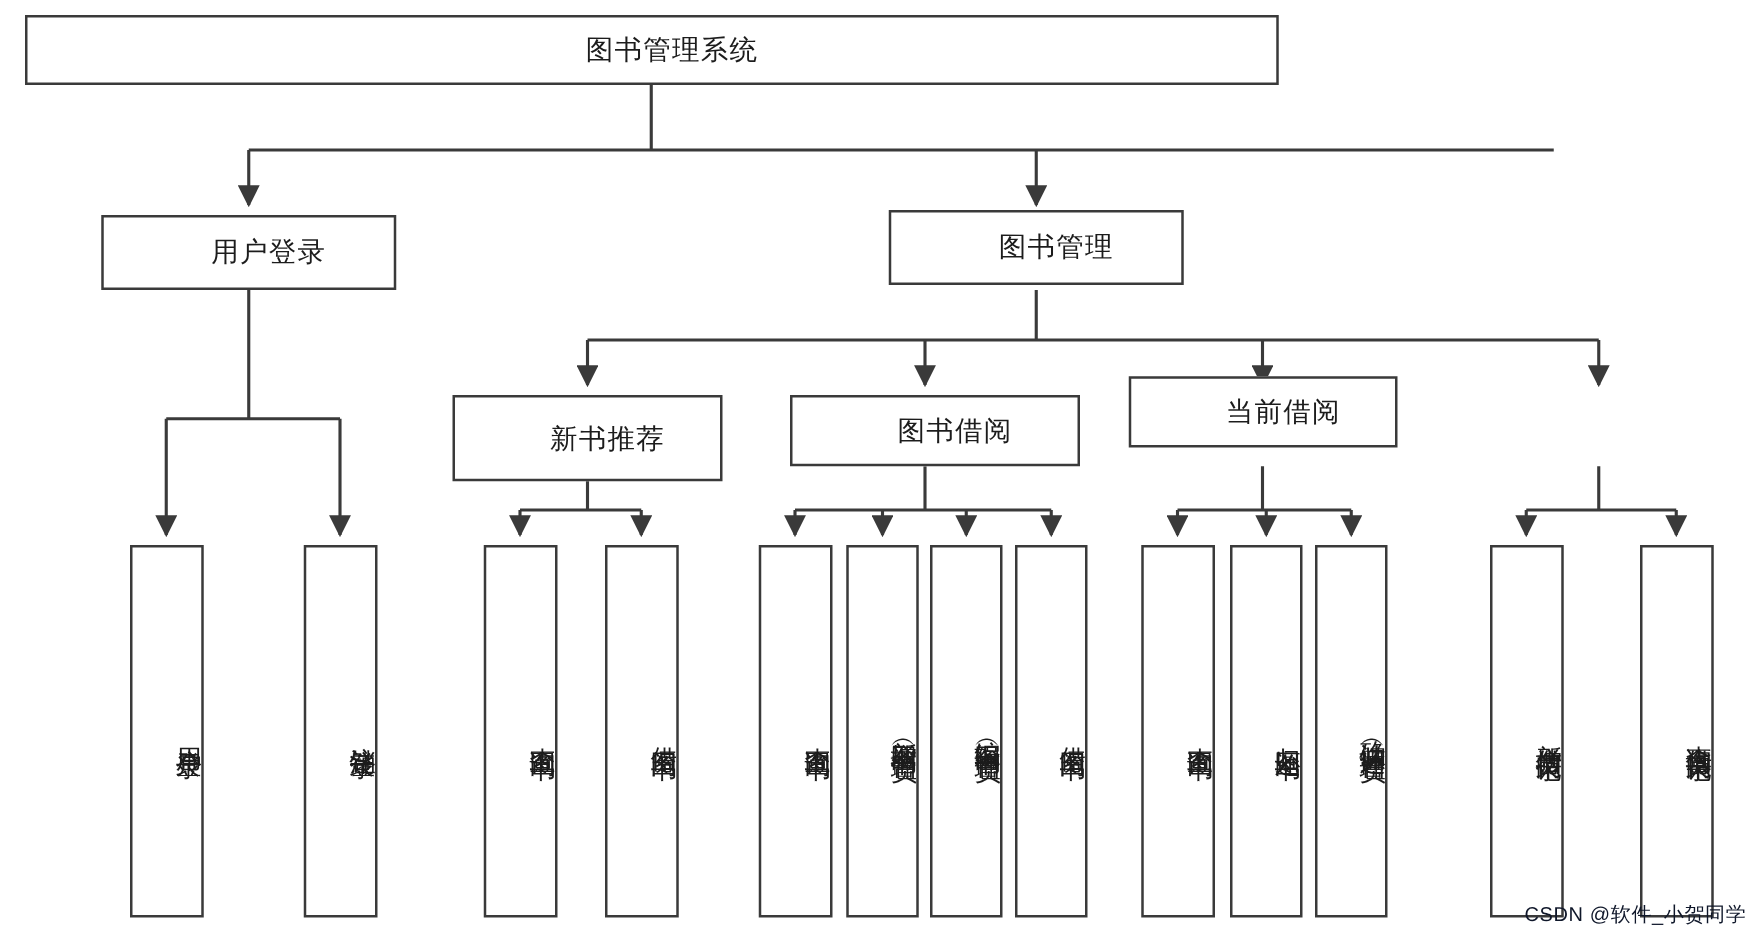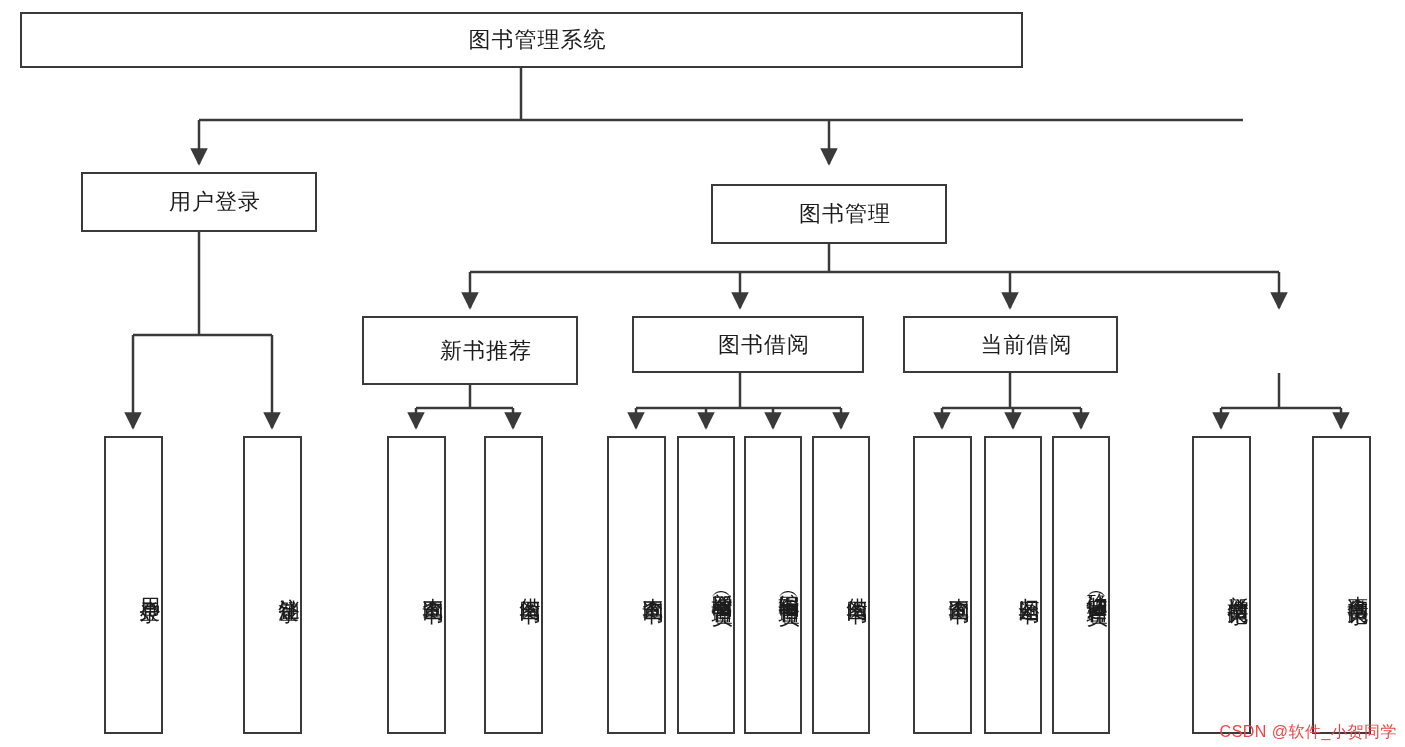--- a/index.html
+++ b/index.html
@@ -8,21 +8,21 @@
   #diagram{position:relative;width:1405px;height:747px;background:#fff;}
   #wires{position:absolute;left:0;top:0;width:1405px;height:747px;}
   .node{position:absolute;box-sizing:border-box;background:#ffffff;
         border:2px solid #3a3a3a;display:flex;align-items:center;
         justify-content:center;color:#1c1c1c;}
   .node.h{font-size:22px;letter-spacing:1px;white-space:nowrap;padding-left:32px;}
   .node.v{writing-mode:vertical-rl;text-orientation:upright;
           font-size:21px;letter-spacing:2px;line-height:1.05;
           padding:10px 0;align-items:flex-start;justify-content:center;}
   #watermark{position:absolute;right:8px;bottom:4px;font-size:16px;
-             color:#ef4444;white-space:nowrap;letter-spacing:.5px;}
+             color:#0f172a;white-space:nowrap;letter-spacing:.5px;}
 </style>
 </head>
 <body>
 
 <div id="diagram">
 
   <svg id="wires" viewBox="0 0 1405 747" preserveAspectRatio="none">
     <defs>
       <marker id="arr" viewBox="0 0 10 10" refX="9" refY="5" markerWidth="7" markerHeight="7" orient="auto-start-reverse">
         <path d="M0,0 L10,5 L0,10 z" fill="#3a3a3a"></path>
@@ -68,25 +68,25 @@
       <path d="M1279,373 L1279,408"></path>
       <path d="M1221,408 L1341,408"></path>
       <path d="M1221,408 L1221,428" marker-end="url(#arr)"></path>
       <path d="M1341,408 L1341,428" marker-end="url(#arr)"></path>
     </g>
   </svg>
 
   <div class="node h" style="left:20px;top:12px;width:1003px;height:56px;">图书管理系统</div>
 
   <div class="node h" style="left:81px;top:172px;width:236px;height:60px;">用户登录</div>
-  <div class="node h" style="left:711px;top:184px;width:236px;height:60px;">图书管理</div>
+  <div class="node h" style="left:711px;top:168px;width:236px;height:60px;">图书管理</div>
 
   <div class="node h" style="left:362px;top:316px;width:216px;height:69px;">新书推荐</div>
   <div class="node h" style="left:632px;top:316px;width:232px;height:57px;">图书借阅</div>
-  <div class="node h" style="left:903px;top:316px;width:215px;height:57px;">当前借阅</div>
+  <div class="node h" style="left:903px;top:301px;width:215px;height:57px;">当前借阅</div>
 
   <div class="node v" style="left:104px;top:436px;width:59px;height:298px;">用户登录</div>
   <div class="node v" style="left:243px;top:436px;width:59px;height:298px;">注销登录</div>
 
   <div class="node v" style="left:387px;top:436px;width:59px;height:298px;">查询图书</div>
   <div class="node v" style="left:484px;top:436px;width:59px;height:298px;">借阅图书</div>
 
   <div class="node v" style="left:607px;top:436px;width:59px;height:298px;">查询图书</div>
   <div class="node v" style="left:677px;top:436px;width:58px;height:298px;">新增图书（管理员）</div>
   <div class="node v" style="left:744px;top:436px;width:58px;height:298px;">编辑图书（管理员）</div>

